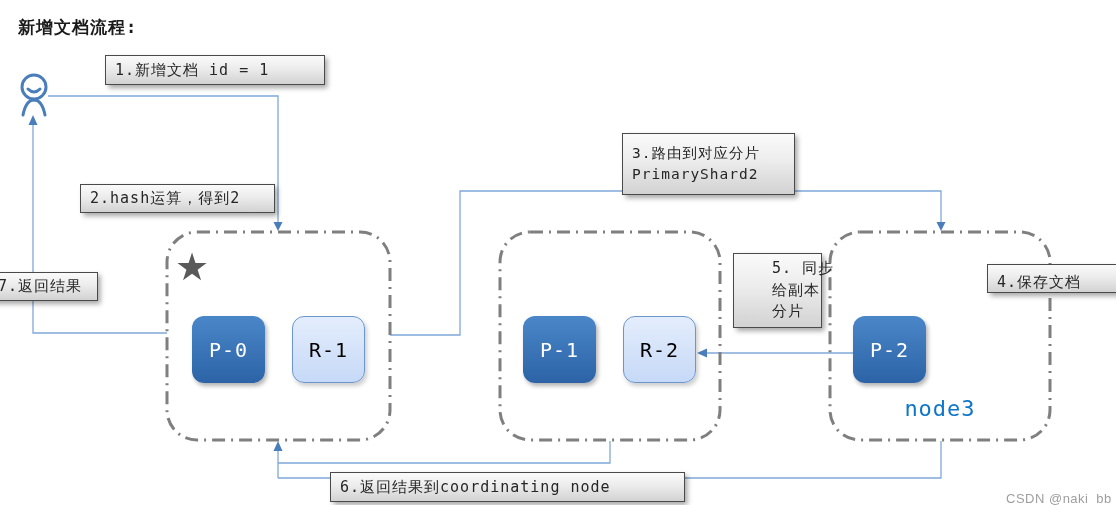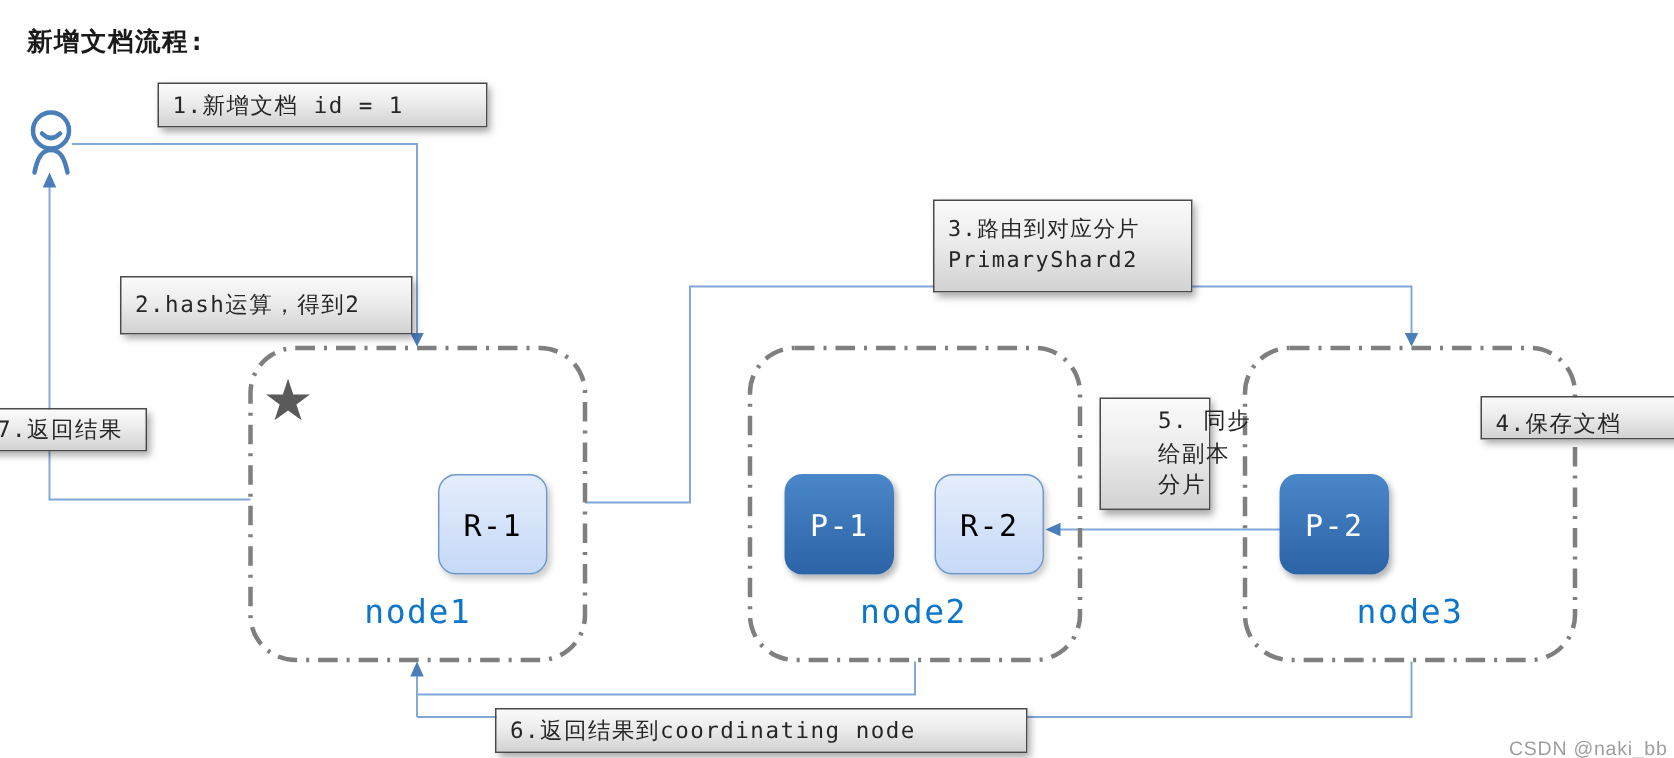--- a/index.html
+++ b/index.html
@@ -82,60 +82,61 @@
       <path d="M18 22 Q24 28 30 22"></path>
       <path d="M13 48 C15 38 18 33 24 33"></path>
       <path d="M35 48 C33 38 30 33 24 33"></path>
     </g>
   </svg>
 
   <div class="overlay step" style="left:105px;top:45px;width:220px;height:30px;">
     <span>1.新增文档 id = 1</span>
   </div>
 
-  <div class="overlay step" style="left:80px;top:174px;width:195px;height:39px;">
+  <div class="overlay step" style="left:80px;top:174px;width:195px;height:29px;">
     <span>2.hash运算，得到2</span>
   </div>
 
   <div class="overlay step multiline" style="left:622px;top:123px;width:173px;height:62px;font-size:14.5px;">
     <span>3.路由到对应分片</span>
     <span>PrimaryShard2</span>
   </div>
 
   <div class="overlay step" style="left:987px;top:254px;width:140px;height:29px;align-items:flex-end;">
     <span>4.保存文档</span>
   </div>
 
-  <div class="overlay step multiline" style="left:733px;top:255px;width:74px;height:75px;padding-left:38px;">
+  <div class="overlay step multiline" style="left:733px;top:243px;width:89px;height:75px;padding-left:38px;">
     <span>5. 同步</span>
     <span>给副本</span>
     <span>分片</span>
   </div>
 
   <div class="overlay step" style="left:330px;top:462px;width:355px;height:30px;">
     <span>6.返回结果到coordinating node</span>
   </div>
 
   <div class="overlay step" style="left:-12px;top:262px;width:110px;height:29px;">
     <span>7.返回结果</span>
   </div>
 
   <div class="overlay star" style="left:175px;top:238px;">★</div>
+  <div class="overlay shard primary" style="left:192px;top:306px;">
+    <span>P-0</span>
+  </div>
   <div class="overlay shard replica" style="left:292px;top:306px;border-radius:12px;">
     <span>R-1</span>
   </div>
-  <div class="overlay node-label" style="left:167px;top:386px;">node1</div>
 
   <div class="overlay shard primary" style="left:523px;top:306px;">
     <span>P-1</span>
   </div>
   <div class="overlay shard replica" style="left:623px;top:306px;">
     <span>R-2</span>
   </div>
-  <div class="overlay node-label" style="left:499px;top:386px;width:220px;">node2</div>
 
   <div class="overlay shard primary" style="left:853px;top:306px;">
     <span>P-2</span>
   </div>
   <div class="overlay node-label" style="left:830px;top:386px;width:220px;">node3</div>
 
   <div class="overlay watermark">CSDN @naki_bb</div>
 
 </div>
 

